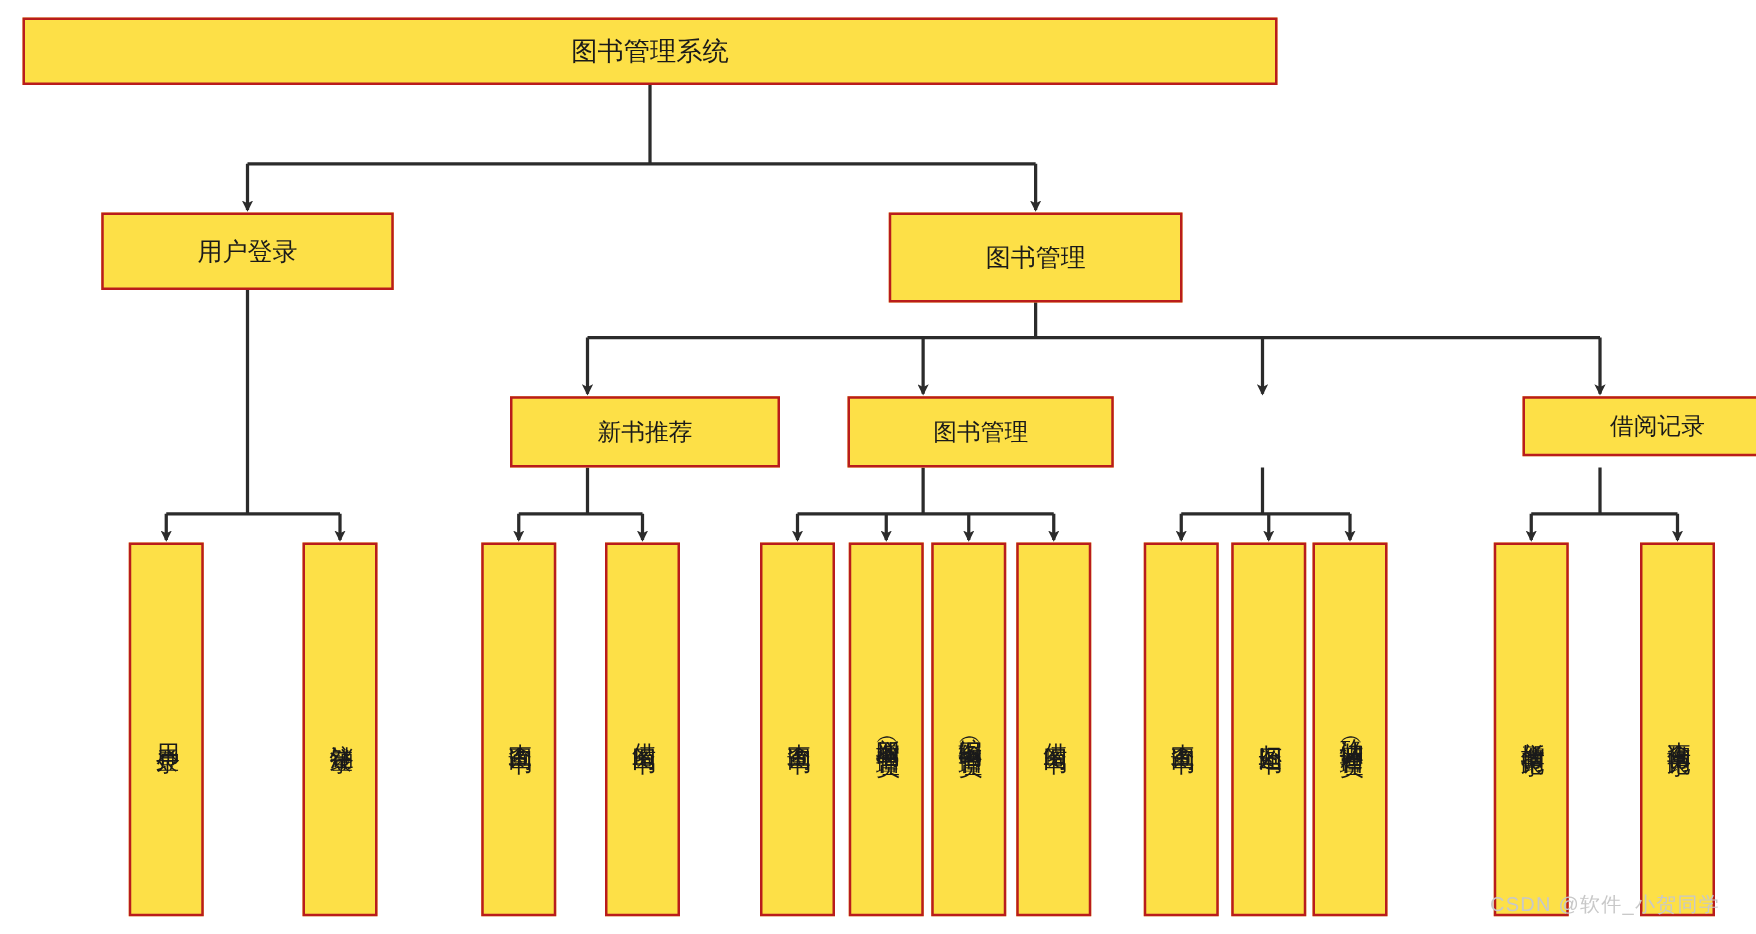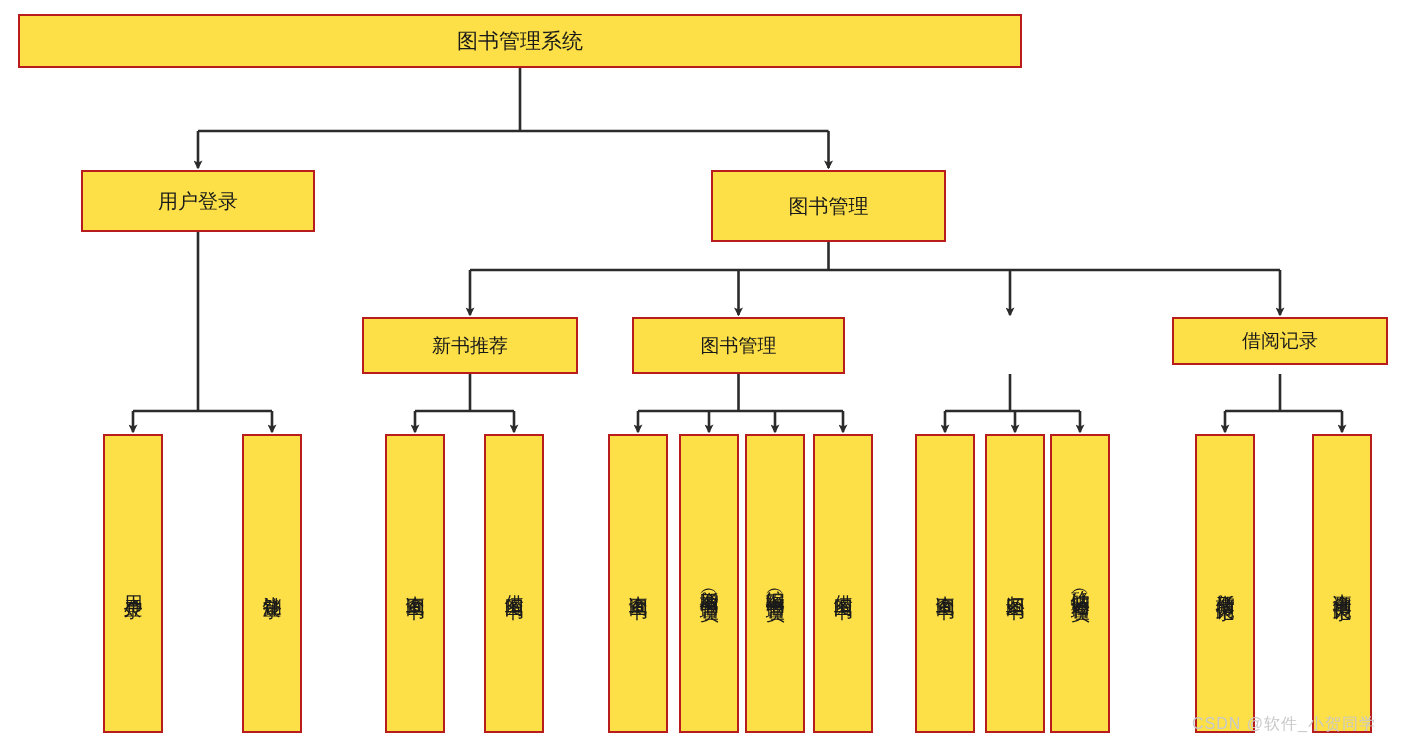--- a/index.html
+++ b/index.html
@@ -4,21 +4,21 @@
 <style>
   html,body{margin:0;padding:0;background:#ffffff;}
   body{width:1405px;height:747px;font-family:"Liberation Sans","DejaVu Sans",sans-serif;}
   #stage{position:relative;width:1405px;height:747px;overflow:hidden;background:#fff;}
   #edges{position:absolute;left:0;top:0;width:1405px;height:747px;}
   .node{position:absolute;box-sizing:border-box;background:#fde047;
         border:2px solid #b91c1c;display:flex;align-items:center;justify-content:center;
         color:#1a1a1a;text-align:center;}
   .node.root{font-size:21px;}
   .node.lvl1{font-size:20px;}
-  .node.lvl2{font-size:19px;}
+  .node.lvl2{font-size:19px;margin-left:46px;}
   .node.leaf{font-size:19px;line-height:1.08;padding:6px 2px;}
   .leaf .vtext{
       writing-mode:vertical-rl;
       text-orientation:upright;
       letter-spacing:2px;
       display:block;
       white-space:nowrap;
   }
   .watermark{position:absolute;color:#c8c8c8;font-size:16px;white-space:nowrap;
              letter-spacing:1px;pointer-events:none;}

